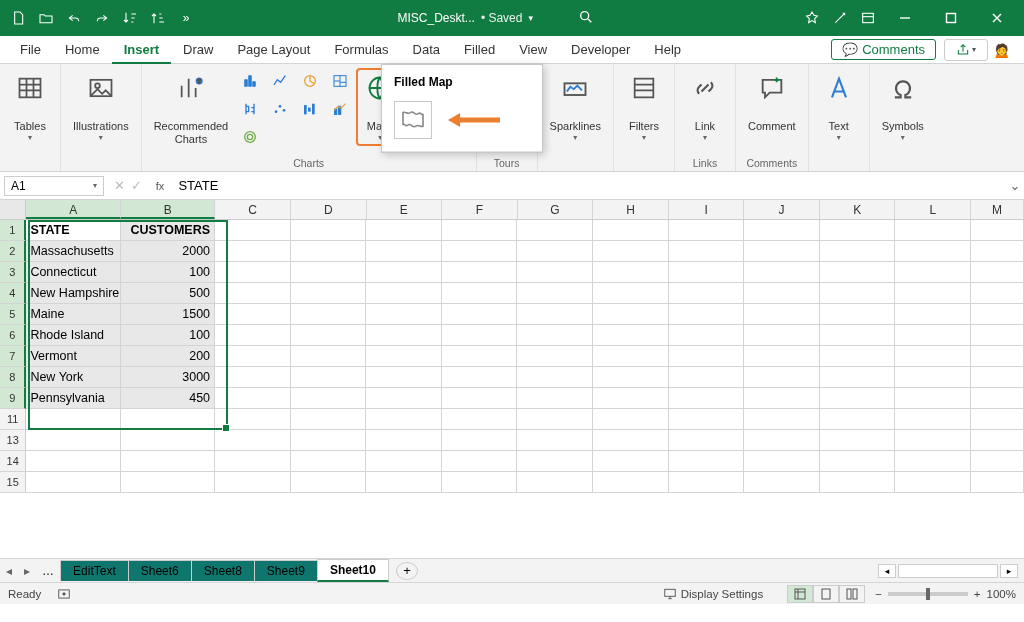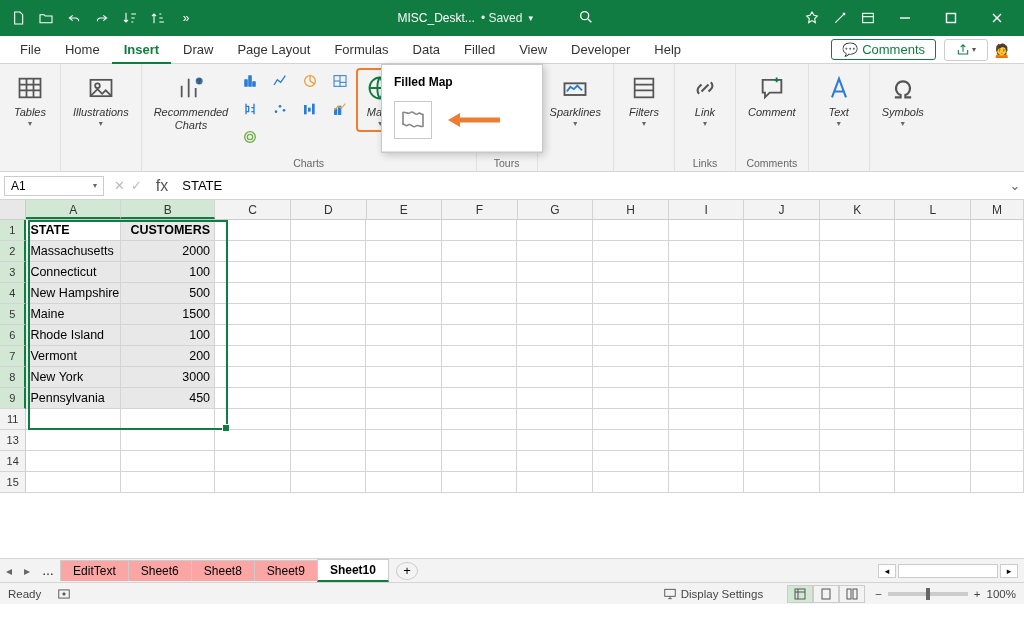--- a/index.html
+++ b/index.html
@@ -22,39 +22,39 @@
 .ribbon-tabs .share-btn { margin-left:8px; border:1px solid #ccc; border-radius:3px; width:44px; height:22px; display:flex; align-items:center; justify-content:center; cursor:pointer; }
 .ribbon-tabs .acct { width:28px; text-align:center; font-size:14px; }
 
 
 .ribbon { height:108px; background:#f3f3f3; border-bottom:1px solid #d4d4d4; display:flex; position:relative; }
 .rgroup { display:flex; flex-direction:column; align-items:center; padding:4px 6px 0 6px; border-right:1px solid #e1e1e1; }
 .rgroup .buttons { display:flex; align-items:flex-start; gap:2px; flex:1; }
 .rgroup .label { font-size:10.5px; color:#666; padding-bottom:2px; }
 .bigbtn { display:flex; flex-direction:column; align-items:center; justify-content:flex-start; padding:4px 6px; cursor:pointer; border-radius:3px; min-width:48px; }
 .bigbtn .icon { width:32px; height:32px; display:flex; align-items:center; justify-content:center; }
-.bigbtn .blabel { font-size:11px; color:#333; text-align:center; margin-top:2px; line-height:13px;font-style:italic; }
+.bigbtn .blabel { font-size:11px; color:#333; text-align:center; margin-top:16px; line-height:13px; }
 .bigbtn.highlight { border:2px solid #ed7d31; border-radius:4px; padding:2px 4px; }
 .smallgrid { display:grid; grid-template-columns:repeat(4,28px); grid-template-rows:repeat(3,26px); gap:2px; }
 .smallgrid .cell { width:28px; height:26px; display:flex; align-items:center; justify-content:center; cursor:pointer; border-radius:2px; font-size:11px; }
 
 
 .dropdown { position:absolute; left:381px; top:0px; width:162px; background:#fff; border:1px solid #c8c8c8; box-shadow:2px 2px 8px rgba(0,0,0,0.2); z-index:50; }
 .dropdown .dd-title { font-size:12px; font-weight:600; padding:10px 12px 4px 12px; }
 .dropdown .dd-body { padding:8px 12px 12px 12px; display:flex; align-items:center; gap:14px; }
 .dropdown .dd-thumb { width:38px; height:38px; border:1px solid #c8c8c8; display:flex; align-items:center; justify-content:center; }
 .dropdown .dd-sep { border-top:1px solid #e1e1e1; }
 .dropdown .dd-item { padding:8px 12px; font-size:12px; display:flex; align-items:center; gap:10px; cursor:pointer; }
 .arrow-annot { color:#ed7d31; }
 
 
 .formulabar { height:28px; background:#fff; border-bottom:1px solid #d4d4d4; display:flex; align-items:center; font-size:13px; }
 .namebox { width:100px; border:1px solid #ccc; margin:2px 4px; padding:2px 6px; font-size:12px; display:flex; align-items:center; justify-content:space-between; }
 .fx-btns { display:flex; align-items:center; gap:6px; padding:0 6px; color:#666; }
-.fx { color:#555; font-size:16px; margin:0 8px; }
+.fx { color:#555; font-size:11px; margin:0 8px; }
 .formula-input { flex:1; padding:2px 6px; font-size:13px; border:none; outline:none; }
 .fb-expand { width:18px; text-align:center; color:#666; cursor:pointer; }
 
 
 .grid-wrap { position:relative; height:358px; overflow:hidden; background:#fff; }
 .colheads { display:flex; height:20px; background:#f3f3f3; border-bottom:1px solid #ccc; }
 .colheads .corner { width:28px; border-right:1px solid #ccc; background:#e8e8e8; }
 .colheads .ch { width:100px; text-align:center; font-size:12px; color:#333; border-right:1px solid #d4d4d4; line-height:20px; }
 .colheads .ch.sel { background:#d2e8d4; border-bottom:2px solid #107c41; }
 .rows { }
@@ -65,21 +65,21 @@
 .row .cell.b { font-weight:700; }
 .row .cell.r { text-align:right; }
 .row .cell.selbg { background:#e8e8e8; }
 .selection-border { position:absolute; border:2px solid #107c41; pointer-events:none; left:28px; top:20px; width:200px; height:210px; }
 .selection-border::after { content:""; position:absolute; right:-4px; bottom:-4px; width:6px; height:6px; background:#107c41; border:1px solid #fff; }
 
 
 .sheettabs { height:24px; background:#f3f3f3; border-top:1px solid #d4d4d4; display:flex; align-items:center; font-size:12px; }
 .sheettabs .nav { padding:0 6px; color:#666; cursor:pointer; }
 .sheettabs .dots { padding:0 6px; }
-.sheettabs .stab { padding:3px 12px; border:1px solid #ccc; border-bottom:none; margin-right:-1px; cursor:pointer; background:#fca5a5; }
+.sheettabs .stab { padding:3px 12px; border:1px solid #ccc; border-bottom:none; margin-right:-1px; cursor:pointer; background:#0f766e; }
 .sheettabs .stab.active { background:#fff; border-bottom:2px solid #107c41; font-weight:600; }
 .sheettabs .addtab { width:22px; height:18px; border:1px solid #ccc; border-radius:50%; display:flex; align-items:center; justify-content:center; margin-left:8px; cursor:pointer; font-size:13px; }
 .sheettabs .scroll { margin-left:auto; display:flex; align-items:center; gap:2px; padding-right:6px; }
 .sheettabs .scroll .sbtn { width:18px; height:14px; border:1px solid #ccc; background:#fff; font-size:9px; display:flex; align-items:center; justify-content:center; cursor:pointer; }
 .sheettabs .scroll .strack { width:100px; height:14px; border:1px solid #ccc; background:#fff; }
 
 
 .statusbar { height:22px; background:#f3f3f3; border-top:1px solid #d4d4d4; display:flex; align-items:center; font-size:11.5px; color:#444; padding:0 8px; }
 .statusbar .sb-item { margin-right:16px; display:flex; align-items:center; gap:4px; }
 .statusbar .views { display:flex; gap:0; margin-left:8px; }

